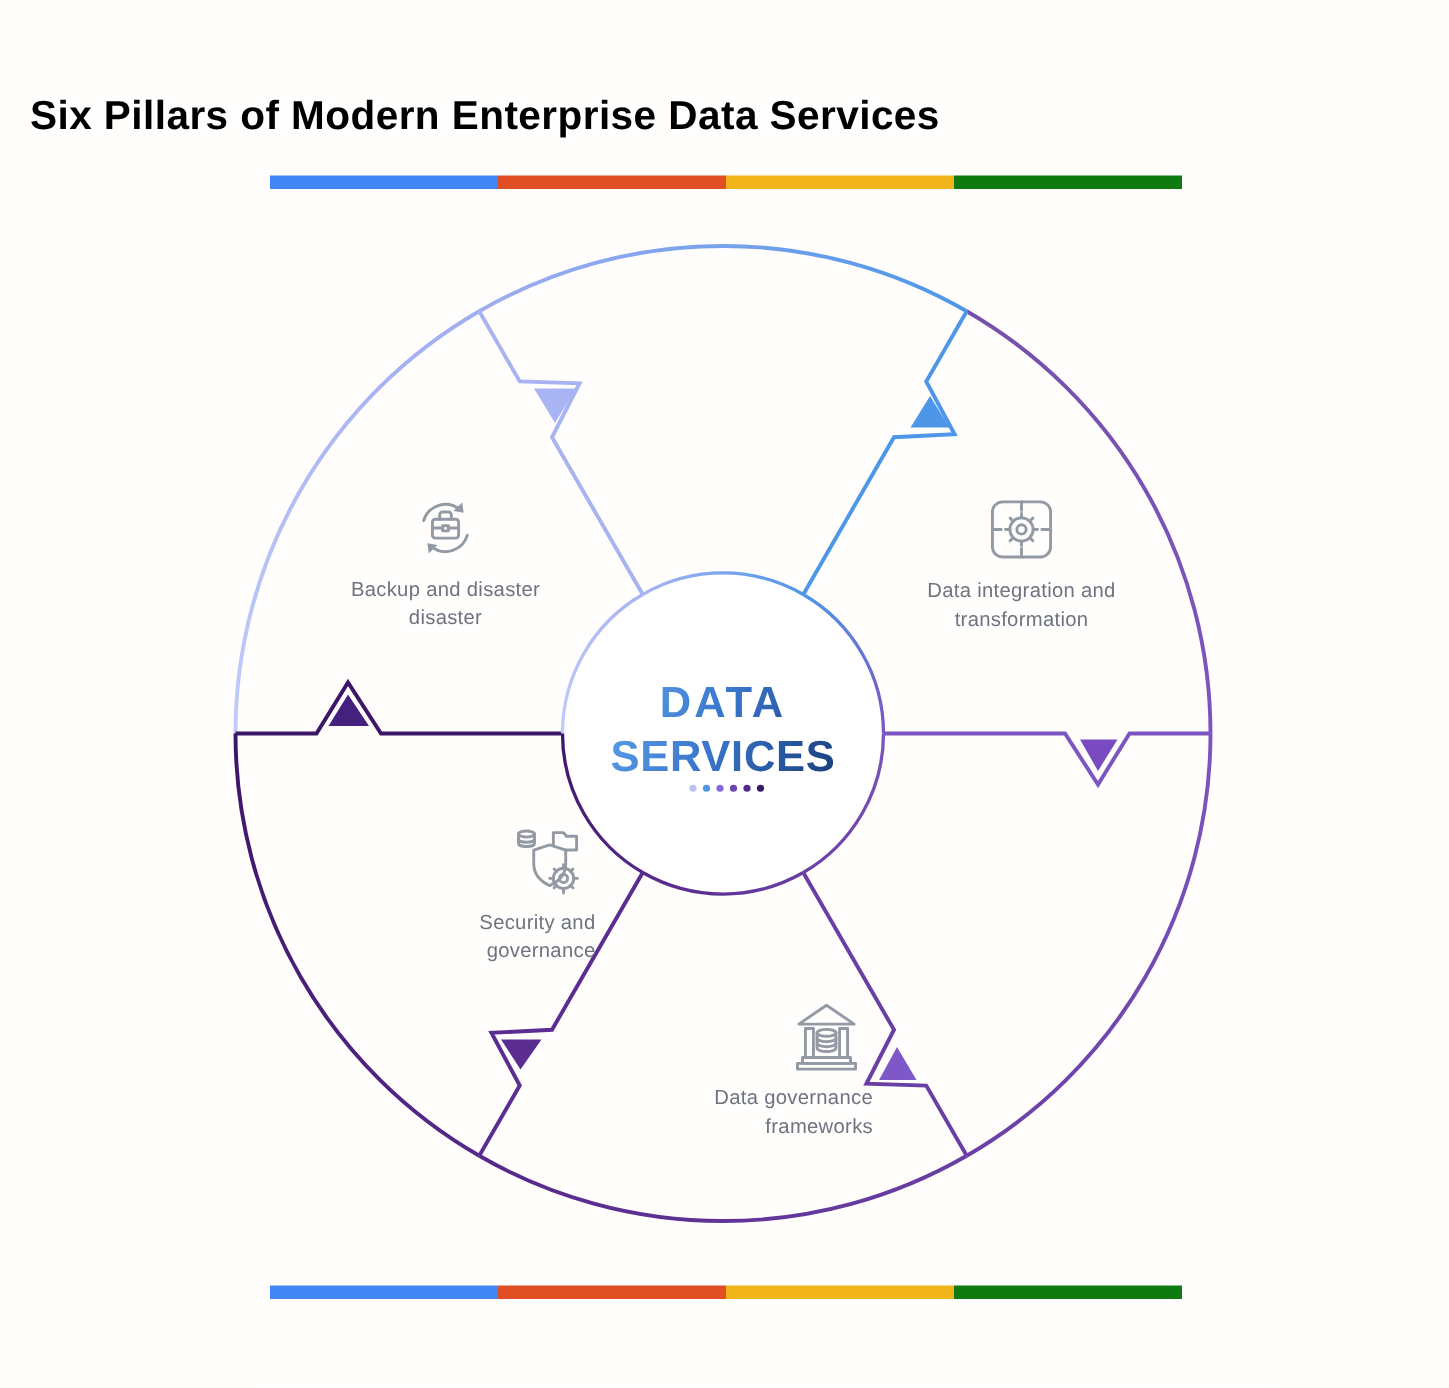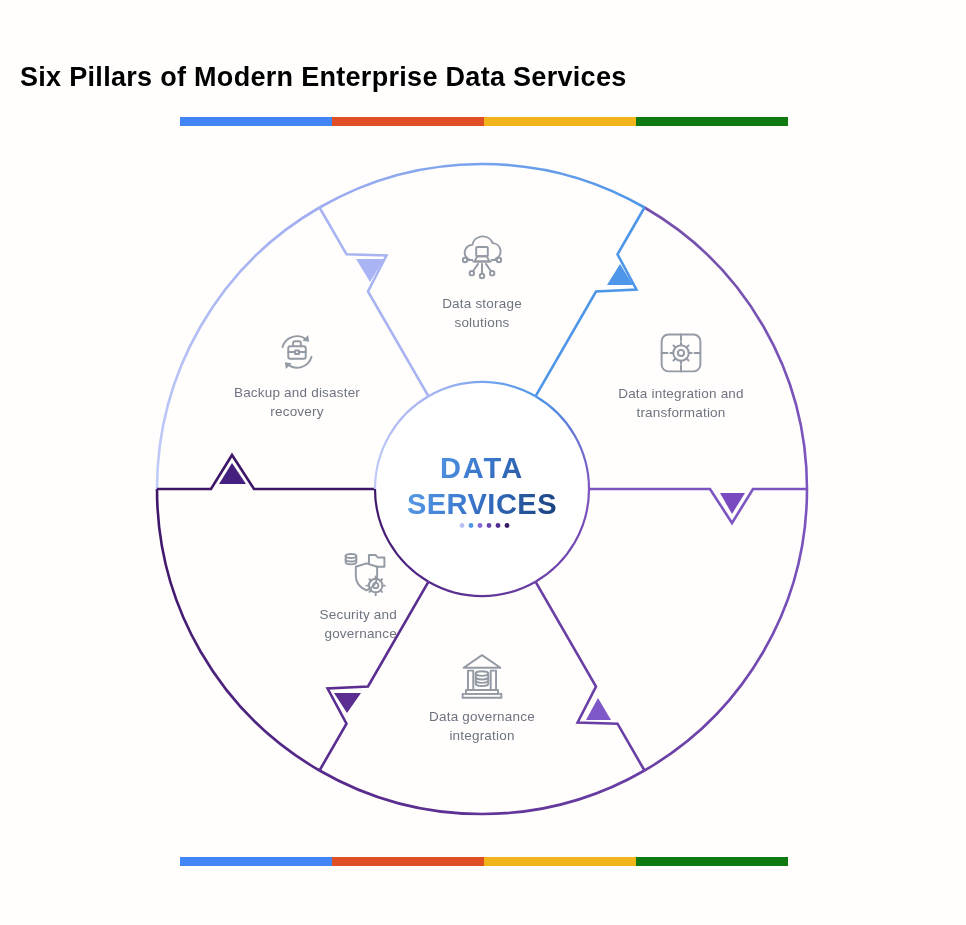--- a/index.html
+++ b/index.html
@@ -142,75 +142,55 @@
     <g>
         <circle cx="462" cy="525.5" r="2.4" fill="#B9C1F4"></circle>
         <circle cx="471" cy="525.5" r="2.4" fill="#4D96E8"></circle>
         <circle cx="480" cy="525.5" r="2.4" fill="#8468D8"></circle>
         <circle cx="489" cy="525.5" r="2.4" fill="#6B46B2"></circle>
         <circle cx="498" cy="525.5" r="2.4" fill="#532C92"></circle>
         <circle cx="507" cy="525.5" r="2.4" fill="#371968"></circle>
       </g>
   </svg>
 
-  <div class="seg" style="left:382px;top:231px;">
-    <div class="icon">
-      <svg width="62" height="62" viewBox="0 0 64 64">
-        <g class="ic">
-          <path d="M20 30a8 8 0 0 1 2-15.7 11 11 0 0 1 21-1.8 8.5 8.5 0 0 1 3 16.3"></path>
-          <rect x="26" y="16.5" width="12" height="9.5" rx="1"></rect>
-          <path d="M24.5 31.5l2.5-5.5h10l2.5 5.5z"></path>
-          <path d="M23 31.5h18"></path>
-          <path d="M22 30h-5M42 30h5M28 34l-5 7M32 34v10M36 34l5 7"></path>
-          <circle cx="14.5" cy="30" r="2.3"></circle>
-            <circle cx="49.5" cy="30" r="2.3"></circle>
-          <circle cx="21.5" cy="43.5" r="2.3"></circle>
-            <circle cx="32" cy="46.5" r="2.3"></circle>
-            <circle cx="42.5" cy="43.5" r="2.3"></circle>
-        </g>
-      </svg>
-    </div>
-    <div class="label">Data storage</div>
-    <div class="label">solutions</div>
-  </div>
 
   <div class="seg" style="left:581px;top:321px;">
     <div class="icon">
       <svg width="62" height="62" viewBox="0 0 64 64">
         <g class="ic">
           <rect x="12" y="14" width="40" height="38" rx="7"></rect>
           <path d="M32 14v6M32 46v6M12 33h6M46 33h6"></path>
           <circle cx="32" cy="33" r="8"></circle>
           <circle cx="32" cy="33" r="3.2"></circle>
           <path d="M32 22v3M32 41v3M21 33h3M40 33h3M24.2 25.2l2.1 2.1M37.7 38.7l2.1 2.1M39.8 25.2l-2.1 2.1M26.3 38.7l-2.1 2.1"></path>
         </g>
       </svg>
     </div>
     <div class="label">Data integration and</div>
     <div class="label">transformation</div>
   </div>
 
 
-  <div class="seg" style="left:382px;top:644px;">
+  <div class="seg" style="left:382px;top:659px;align-items:flex-end;">
     <div class="icon">
       <svg width="62" height="62" viewBox="0 0 64 64">
         <g class="ic">
           <path d="M13 24.5L32 11.5l19 13z"></path>
           <rect x="17.5" y="27.5" width="5.5" height="20"></rect>
           <rect x="41" y="27.5" width="5.5" height="20"></rect>
           <ellipse cx="32" cy="30.5" rx="6.5" ry="2.4"></ellipse>
           <path d="M25.5 30.5V41c0 1.3 2.9 2.4 6.5 2.4s6.5-1.1 6.5-2.4V30.5"></path>
           <path d="M25.5 34.2c0 1.3 2.9 2.4 6.5 2.4s6.5-1.1 6.5-2.4M25.5 37.7c0 1.3 2.9 2.4 6.5 2.4s6.5-1.1 6.5-2.4"></path>
           <rect x="15.5" y="47.5" width="33" height="4"></rect>
           <rect x="12" y="51.5" width="40" height="4"></rect>
         </g>
       </svg>
     </div>
     <div class="label">Data governance</div>
-    <div class="label">integration</div>
+    <div class="label">frameworks</div>
   </div>
 
   <div class="seg" style="left:197px;top:542px;align-items:flex-end;">
     <div class="icon">
       <svg width="62" height="62" viewBox="0 0 64 64">
         <g class="ic">
           <ellipse cx="16.5" cy="14.5" rx="5.5" ry="2.1"></ellipse>
           <path d="M11 14.5v6.5c0 1.2 2.5 2.1 5.5 2.1s5.5-.9 5.5-2.1V14.5"></path>
           <path d="M11 18c0 1.2 2.5 2.1 5.5 2.1S22 19.2 22 18"></path>
           <path d="M35 22v-8.5h7l2 2.5h7v9.5h-8"></path>
@@ -234,21 +214,21 @@
           <path d="M23 33h7M34 33h7"></path>
           <rect x="30" y="31.5" width="4" height="3.5"></rect>
           <path d="M17 28a15.5 15.5 0 0 1 25-7.5"></path>
           <path d="M47 38a15.5 15.5 0 0 1-25 7.5"></path>
         </g>
         <path class="icf" d="M43.5 15.5l1 7-7-1.2z"></path>
         <path class="icf" d="M20.5 50.5l-1-7 7 1.2z"></path>
       </svg>
     </div>
     <div class="label">Backup and disaster</div>
-    <div class="label">recovery</div>
+    <div class="label">disaster</div>
   </div>
 
   <div class="accent-bar bottom">
       <span class="bar-seg" style="background: rgb(66, 133, 244);"></span>
       <span class="bar-seg" style="background: rgb(224, 78, 38);"></span>
       <span class="bar-seg" style="background: rgb(242, 180, 27);"></span>
       <span class="bar-seg" style="background: rgb(14, 122, 16);"></span>
     </div>
 
 </div>

